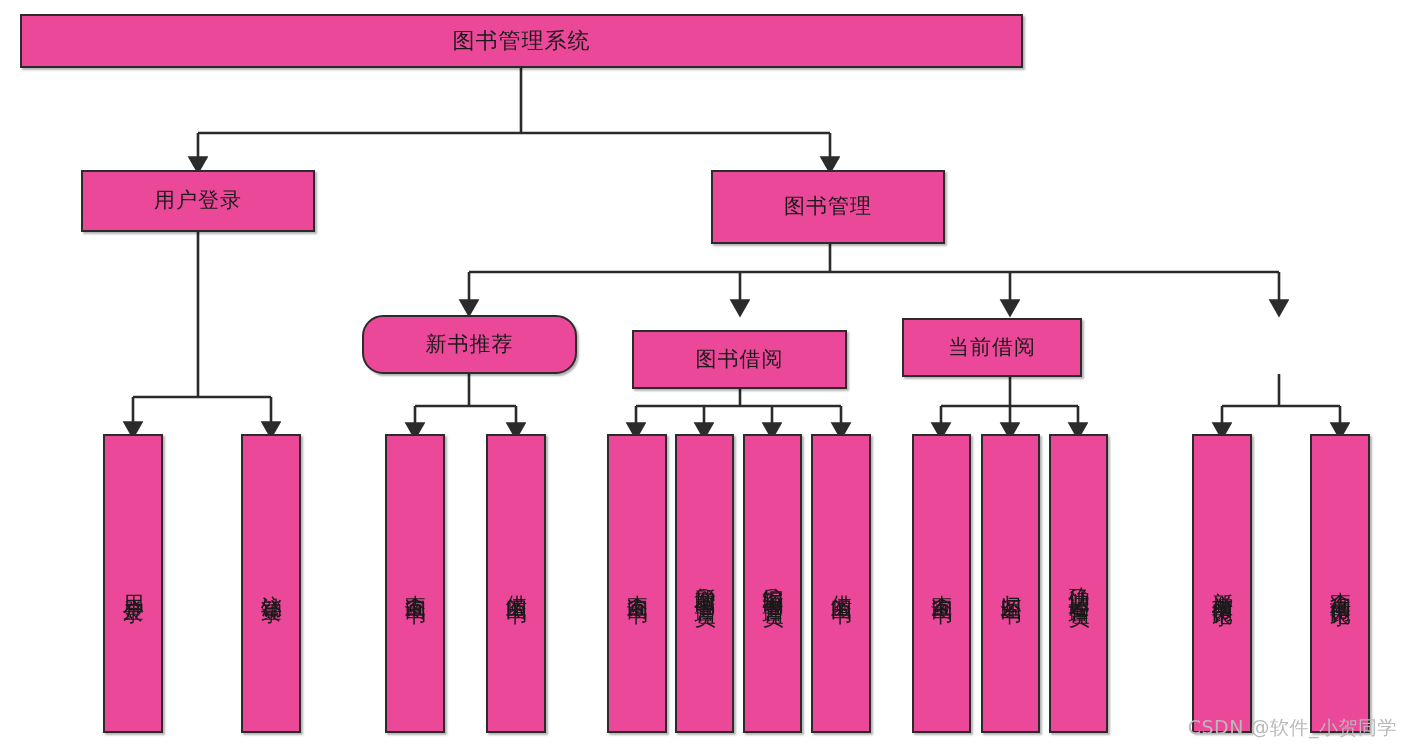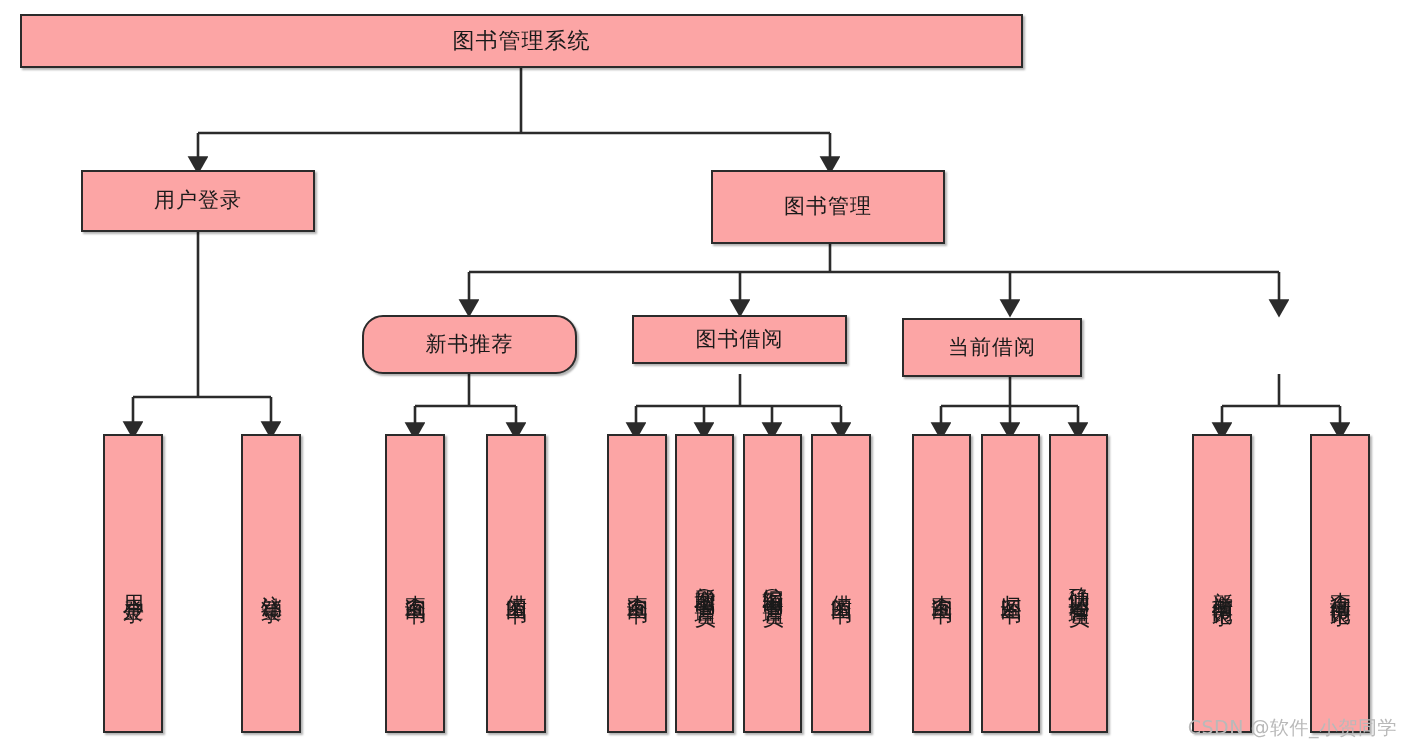--- a/index.html
+++ b/index.html
@@ -22,21 +22,21 @@
     position: absolute;
     left: 0;
     top: 0;
     width: 1405px;
     height: 747px;
     pointer-events: none;
   }
   .node {
     position: absolute;
     box-sizing: border-box;
-    background: #fca5a5;
+    background: #ec4899;
     border: 2px solid #2b2b2b;
     box-shadow: 2px 2px 2px rgba(0,0,0,0.30);
     display: flex;
     align-items: center;
     justify-content: center;
     color: #1a1a1a;
     -webkit-font-smoothing: antialiased;
   }
   .node-h {
     font-size: 21px;
@@ -127,21 +127,21 @@
       <path d="M1340,406 L1340,428" marker-end="url(#arrowhead)"></path>
     </g>
   </svg>
 
   <div class="node node-h node-root" style="left:20px; top:14px; width:1003px; height:54px;">图书管理系统</div>
 
   <div class="node node-h" style="left:81px; top:170px; width:234px; height:62px;">用户登录</div>
   <div class="node node-h" style="left:711px; top:170px; width:234px; height:74px;">图书管理</div>
 
   <div class="node node-h" style="left:362px; top:315px; width:215px; height:59px;border-radius:21px;">新书推荐</div>
-  <div class="node node-h" style="left:632px; top:315px; width:215px; height:49px;">图书借阅</div>
+  <div class="node node-h" style="left:632px; top:330px; width:215px; height:59px;">图书借阅</div>
   <div class="node node-h" style="left:902px; top:318px; width:180px; height:59px;">当前借阅</div>
 
   <div class="node node-v" style="left:103px; top:434px; width:60px; height:299px;">用户登录</div>
   <div class="node node-v" style="left:241px; top:434px; width:60px; height:299px;">注销登录</div>
 
   <div class="node node-v" style="left:385px; top:434px; width:60px; height:299px;">查询图书</div>
   <div class="node node-v" style="left:486px; top:434px; width:60px; height:299px;">借阅图书</div>
 
   <div class="node node-v" style="left:607px; top:434px; width:60px; height:299px;">查询图书</div>
   <div class="node node-v" style="left:675px; top:434px; width:59px; height:299px;">新增图书（管理员）</div>

